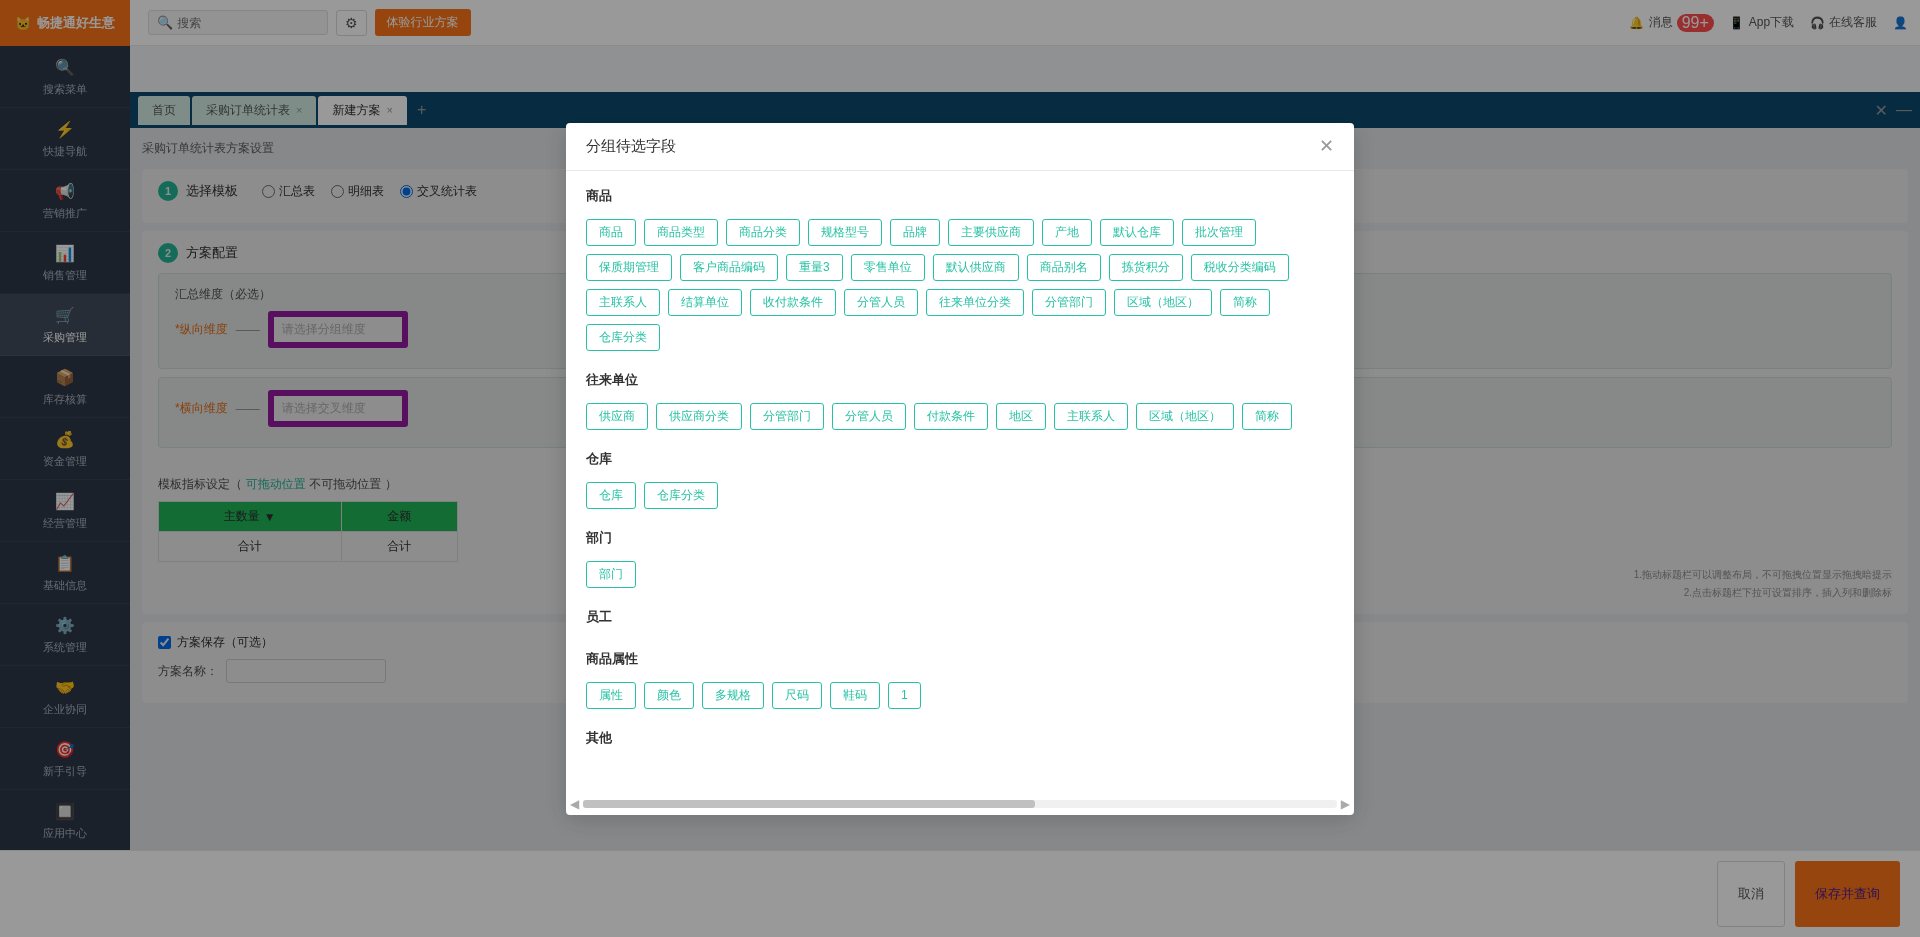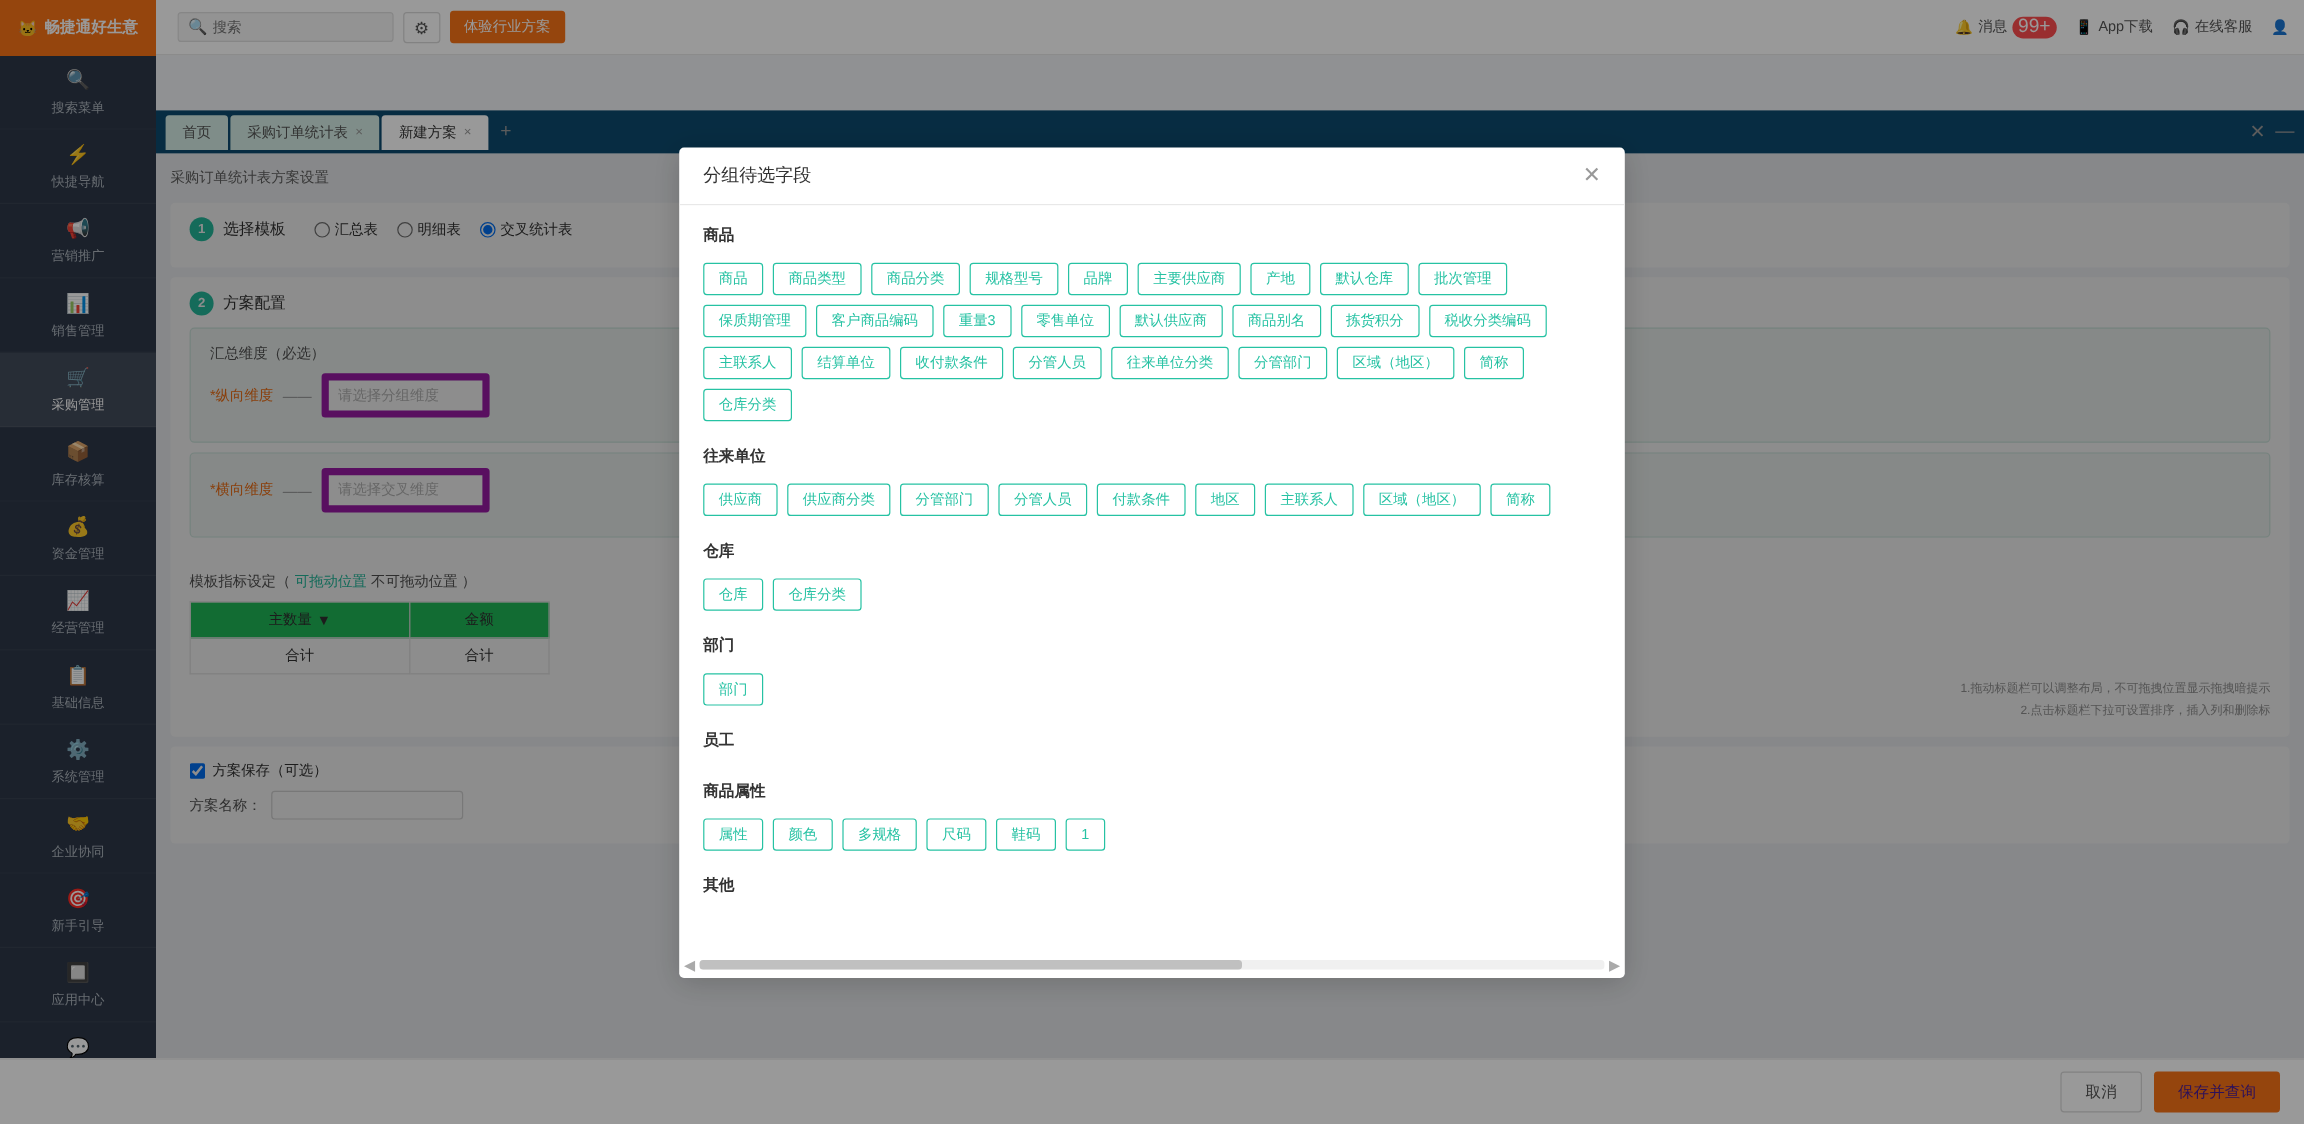--- a/index.html
+++ b/index.html
@@ -55,21 +55,21 @@
     .field-grid { display: flex; flex-wrap: wrap; gap: 8px; }
     .field-tag { border: 1px solid #26c2a3; color: #26c2a3; border-radius: 3px; padding: 4px 12px; font-size: 12px; cursor: pointer; white-space: nowrap; background: #fff; transition: background 0.15s; }
 
     
     .modal-body::-webkit-scrollbar { width: 6px; }
     .modal-body::-webkit-scrollbar-track { background: #f0f0f0; }
     .modal-body::-webkit-scrollbar-thumb { background: #c0c0c0; border-radius: 3px; }
 
     
     .footer { background: #fff; border-top: 1px solid #e8e8e8; padding: 10px 20px; display: flex; justify-content: flex-end; gap: 10px; }
-    .btn { padding: 7px 20px; border-radius: 3px; border: none; cursor: pointer; font-size: 13px; }
+    .btn { padding: 23px 20px; border-radius: 3px; border: none; cursor: pointer; font-size: 13px; }
     .btn-default { background: #fff; border: 1px solid #d9d9d9; color: #555; }
     .btn-orange { background: #f97316; color: #4c1d95; border: none; }
 
     
     .exp-btn { background: #f97316; color: #fff; border: none; border-radius: 3px; padding: 5px 12px; font-size: 12px; cursor: pointer; }
 
     
     .gear-btn { background: transparent; border: 1px solid #d9d9d9; border-radius: 3px; padding: 4px 8px; cursor: pointer; font-size: 14px; color: #555; }
 
     

